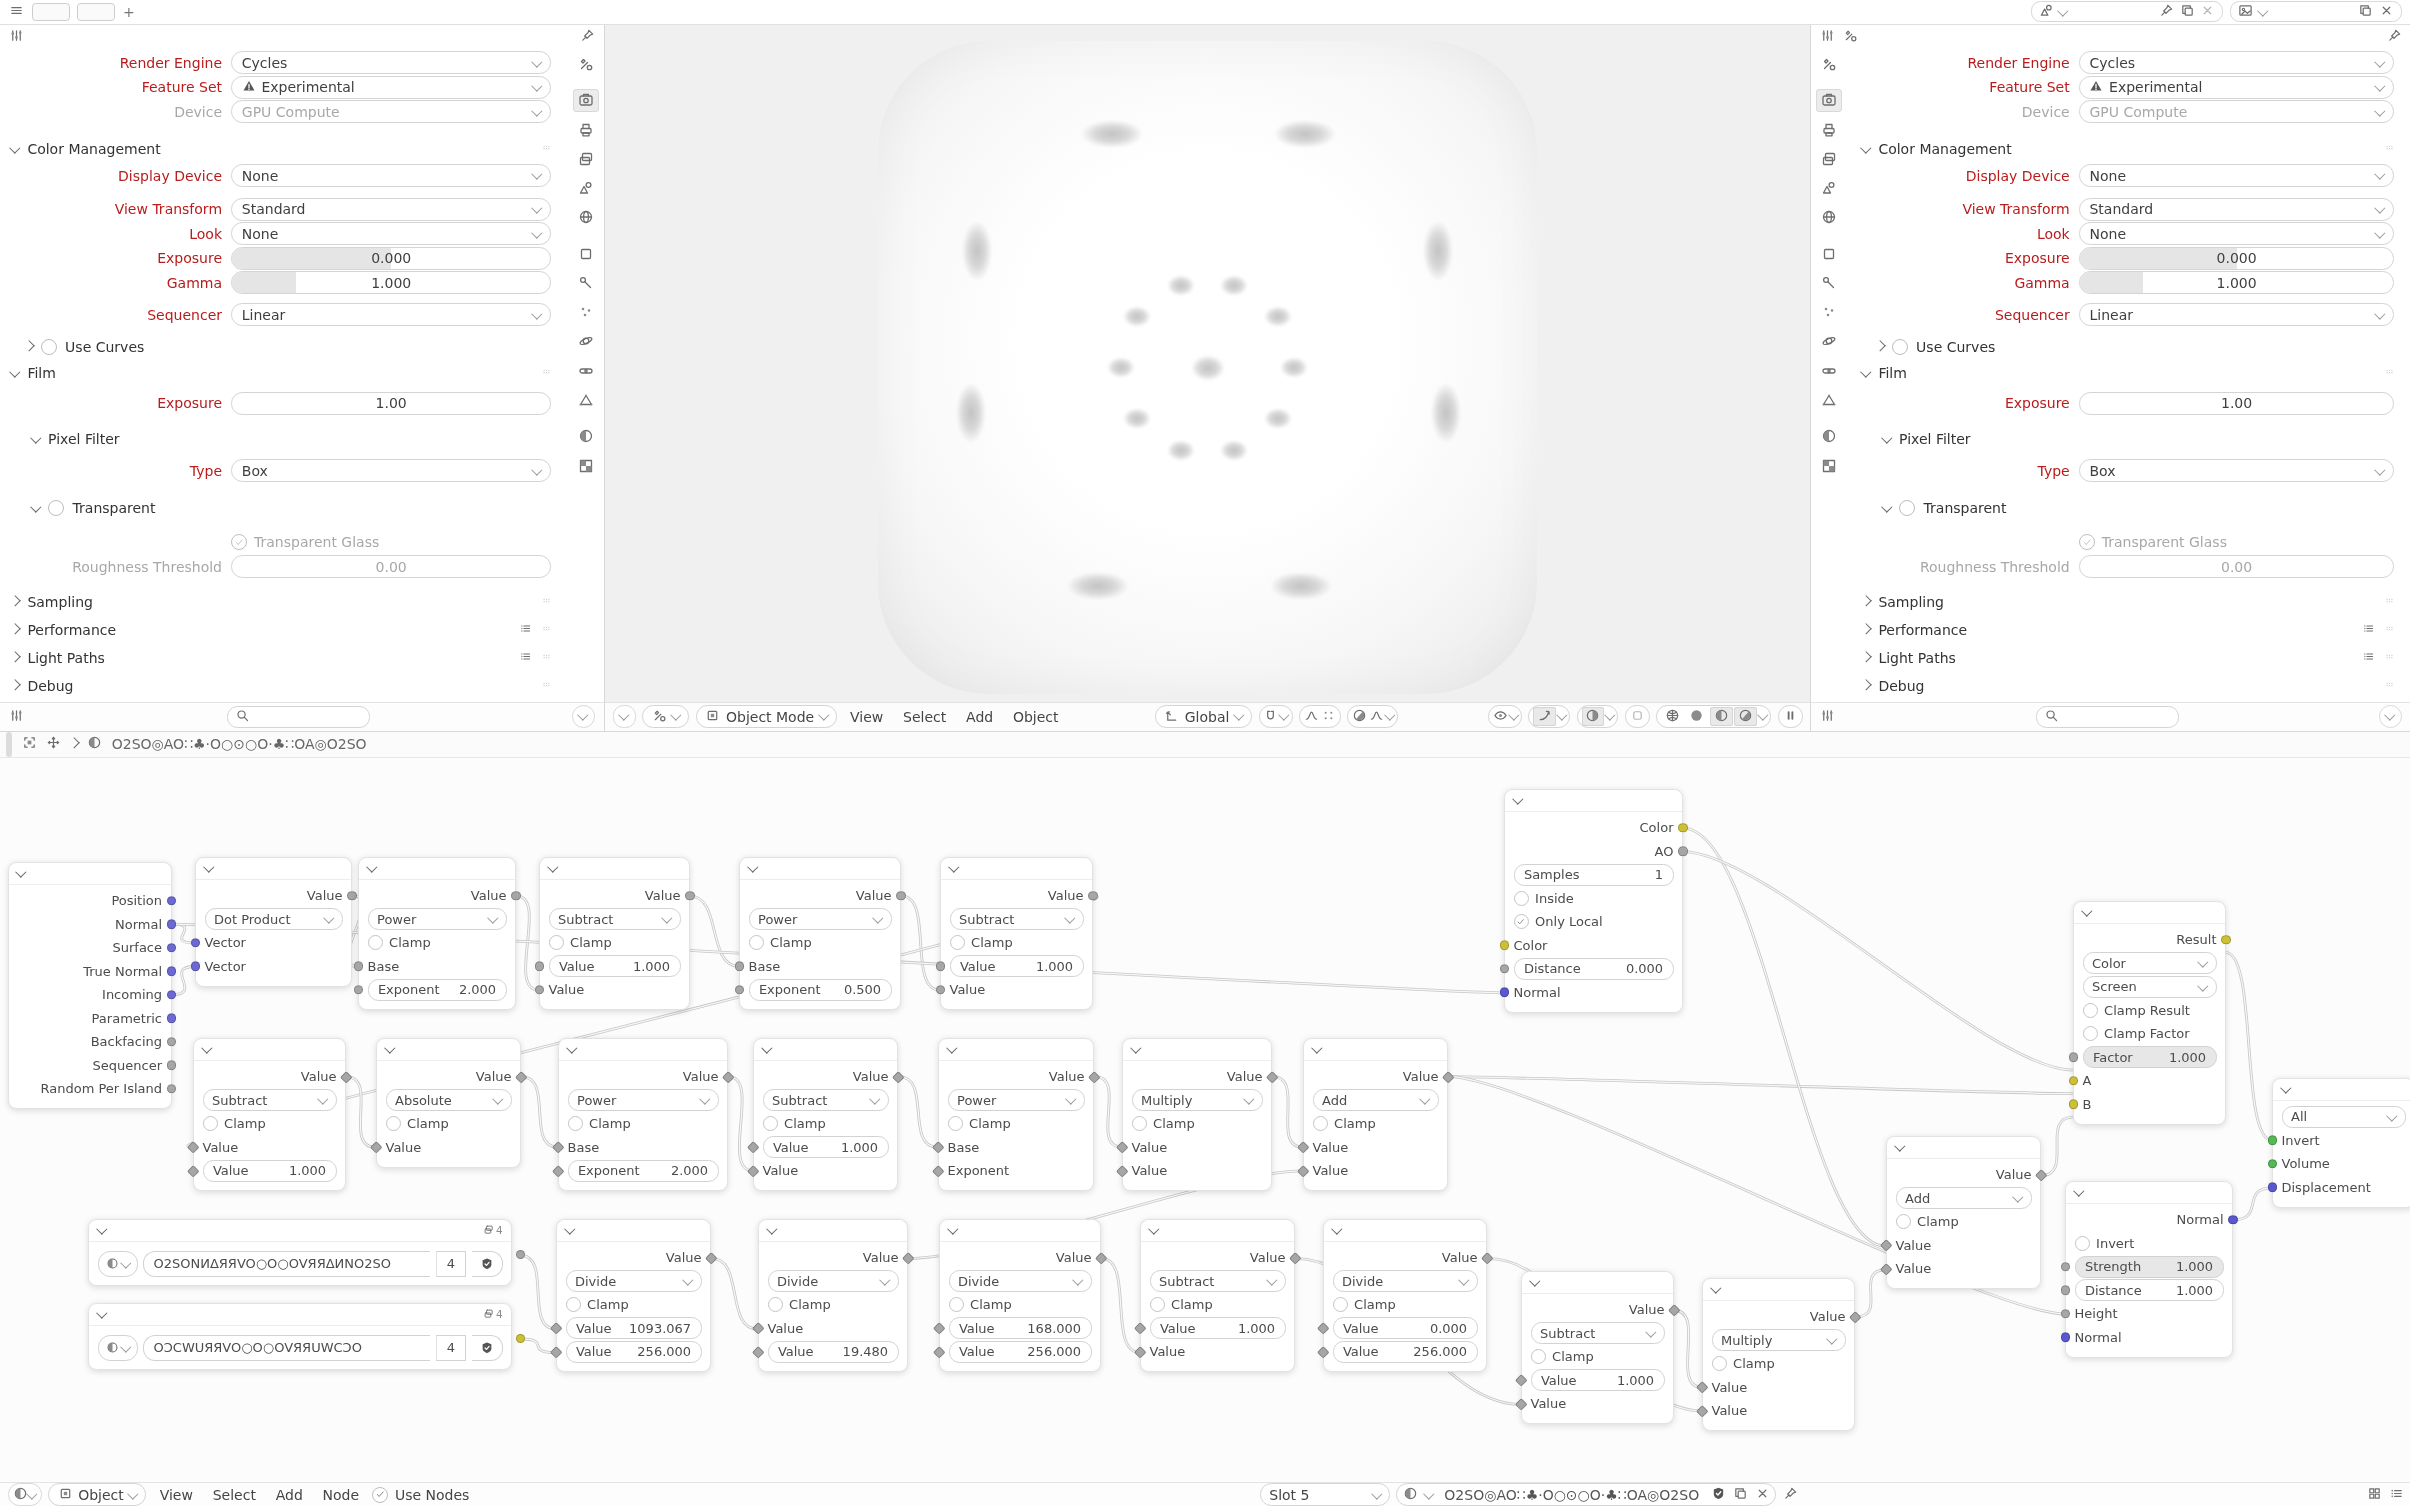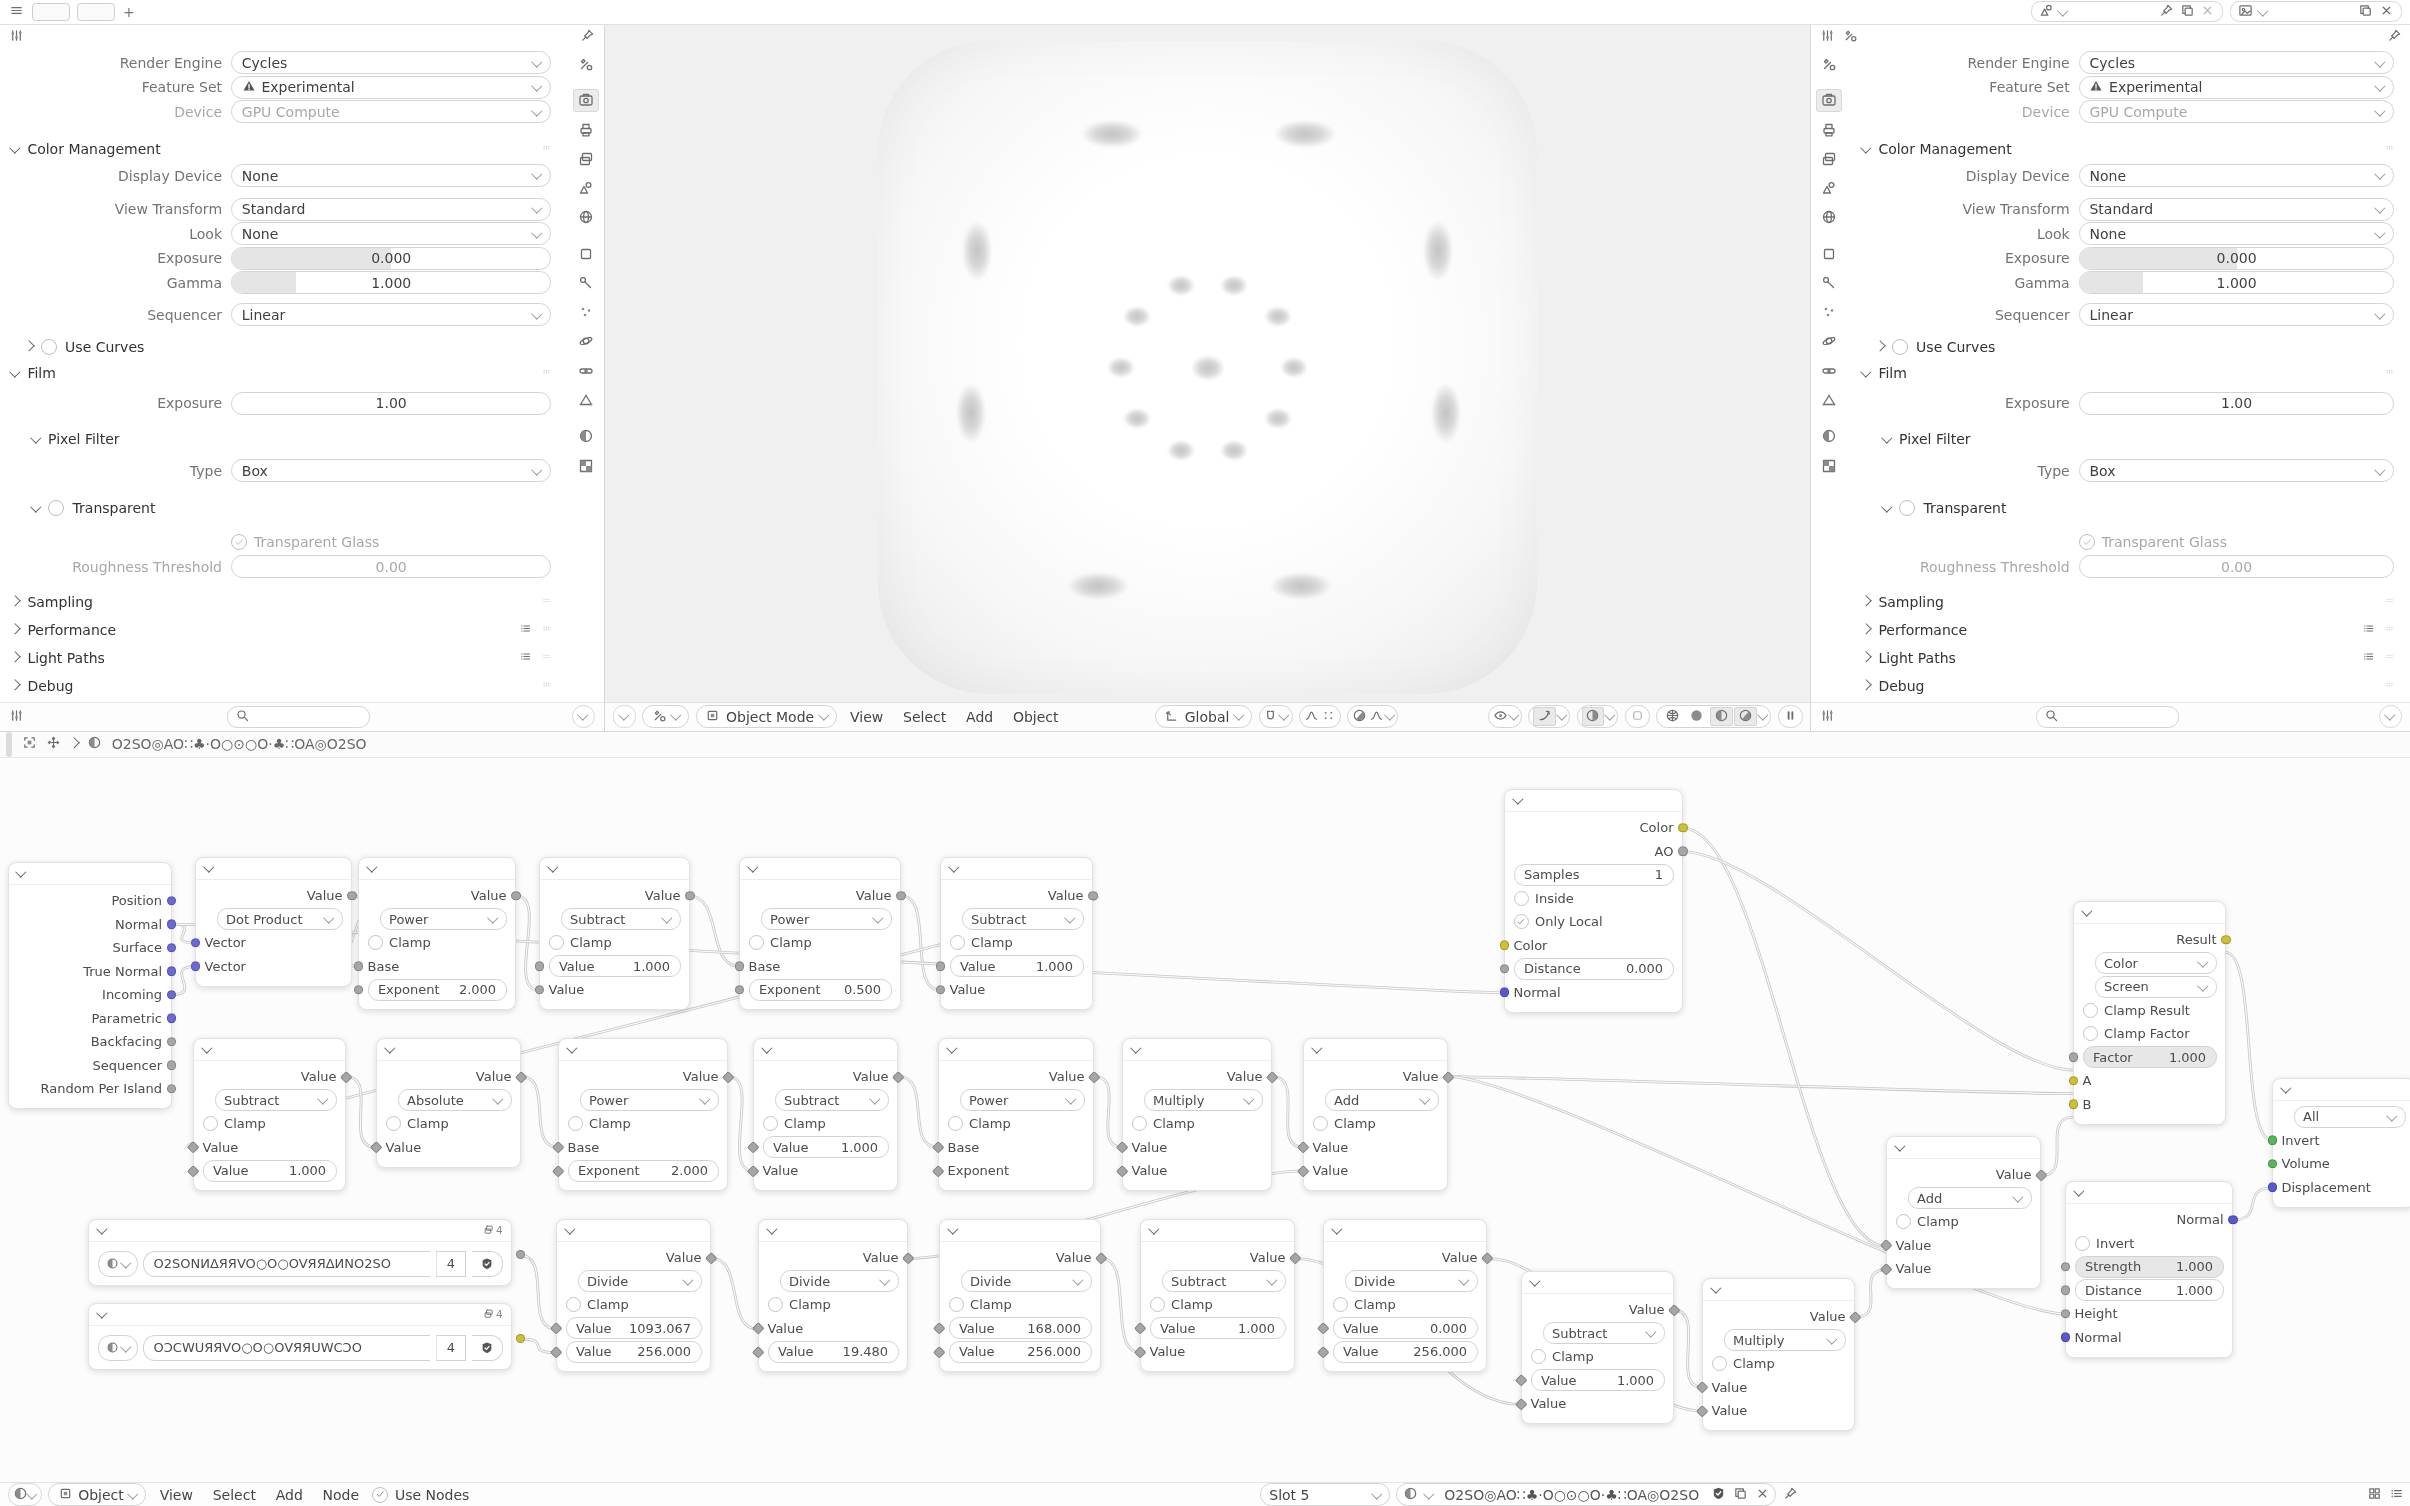--- a/index.html
+++ b/index.html
@@ -28,21 +28,21 @@
   .ptabs{position:absolute;top:26px;bottom:32px;width:36px;display:flex;flex-direction:column;align-items:center;gap:6.6px;padding-top:1.9px;}
   #props-left .ptabs{right:0;}
   #props-right .ptabs{left:0;}
   .ptab{width:26px;height:22.6px;display:flex;align-items:center;justify-content:center;border-radius:3.8px;}
   .ptab.active{background:#ececec;box-shadow:inset 0 0 0 0.9px #d8d8d8;}
   .ptab.gap{margin-top:7.5px;}
   .prows{position:absolute;top:26px;bottom:30px;overflow:hidden;}
   #props-left .prows{left:0;right:38px;}
   #props-right .prows{left:40px;right:1.9px;}
   .prow{display:flex;align-items:center;height:24.5px;padding:0 15px 0 0;}
-  .plabel{width:42%;text-align:right;padding-right:9.4px;color:#737373;white-space:nowrap;flex:none;box-sizing:border-box;}
+  .plabel{width:42%;text-align:right;padding-right:9.4px;color:#b91c1c;white-space:nowrap;flex:none;box-sizing:border-box;}
   .pfield{flex:1;height:21px;border:0.9px solid #d4d4d4;border-radius:11.3px;display:flex;align-items:center;padding:0 9.4px;color:#3f3f3f;position:relative;background:#fff;gap:5.6px;overflow:hidden;}
   .pfield .val{flex:1;text-align:left;position:relative;z-index:1;}
   .pfill{position:absolute;left:0;top:0;bottom:0;background:#e5e5e5;}
   .pcval{position:absolute;left:0;right:0;text-align:center;z-index:1;}
   .psec{height:28px;display:flex;align-items:center;gap:8.5px;padding:0 13px 0 11.3px;color:#333;}
   .psec .lbl{flex:none;}
   .psec .spacer{flex:1;}
   .dim{color:#a8a8a8 !important;}
   .ccb{width:14px;height:14px;border-radius:50%;border:0.9px solid #bdbdbd;display:flex;align-items:center;justify-content:center;flex:none;background:#fff;}
   .pbot{position:absolute;bottom:0;left:0;right:0;height:28px;border-top:0.9px solid #e4e4e4;display:flex;align-items:center;padding:0 9.4px;gap:9.4px;background:#fdfdfd;}
@@ -73,21 +73,21 @@
   .nbody{padding:4.7px 8.5px 7.5px;}
   .nrow{position:relative;height:23.5px;display:flex;align-items:center;gap:6.6px;}
   .nrow.out{justify-content:flex-end;}
   .sock{position:absolute;width:9.4px;height:9.4px;border-radius:50%;border:0.9px solid rgba(0,0,0,0.22);top:50%;transform:translateY(-50%);z-index:2;box-sizing:border-box;}
   .sock.in{left:-14px;}.sock.out{right:-14px;}
   .sock.dm{width:8.5px;height:8.5px;border-radius:1.9px;transform:translateY(-50%) rotate(45deg);}
   .sock.pu{background:#6c68d4;}.sock.gy{background:#a6a6a6;}.sock.ye{background:#cdc035;}.sock.gn{background:#54b854;}.sock.bl{background:#5a58d0;}
   .nf{flex:1;height:20px;border:0.9px solid #d2d2d2;border-radius:10.4px;display:flex;align-items:center;padding:0 9.4px;justify-content:space-between;background:#fff;gap:7.5px;position:relative;overflow:hidden;}
   .nf.fill{background:#e7e7e7;}
   .nf .l{white-space:nowrap;}
-  .ndd{flex:1;height:20px;border:0.9px solid #d2d2d2;border-radius:10.4px;display:flex;align-items:center;padding:0 8.5px;background:#fff;gap:5.6px;margin-left:12px;}
+  .ndd{flex:1;height:20px;border:0.9px solid #d2d2d2;border-radius:10.4px;display:flex;align-items:center;padding:0 8.5px;background:#fff;gap:5.6px;}
   .ndd .l{flex:1;white-space:nowrap;}
   .ncb{width:13px;height:13px;border:0.9px solid #c4c4c4;border-radius:50%;flex:none;display:flex;align-items:center;justify-content:center;background:#fff;}
   .imgrow{display:flex;align-items:center;gap:5.6px;height:28px;margin-top:3.8px;}
   .imgdd{width:38px;height:24.5px;border:0.9px solid #d2d2d2;border-radius:12.2px;display:flex;align-items:center;justify-content:center;gap:2.8px;background:#fff;}
   .imgname{flex:1;height:24.5px;border:0.9px solid #d2d2d2;border-radius:12.2px 0 0 12.2px;border-right:none;display:flex;align-items:center;padding:0 9.4px;white-space:nowrap;overflow:hidden;background:#fff;}
   .imgcount{width:28px;height:24.5px;border:0.9px solid #d2d2d2;border-left:0.9px solid #e4e4e4;display:flex;align-items:center;justify-content:center;background:#fff;}
   .imgshield{width:30px;height:24.5px;border:0.9px solid #d2d2d2;border-left:none;border-radius:0 12.2px 12.2px 0;display:flex;align-items:center;justify-content:center;background:#fff;}
   .mutegrp{display:flex;align-items:center;height:21px;border:0.9px solid #d4d4d4;border-radius:11.3px;background:#fff;padding:0 5.6px;gap:6.6px;flex:none;}
 </style>
 </head>

